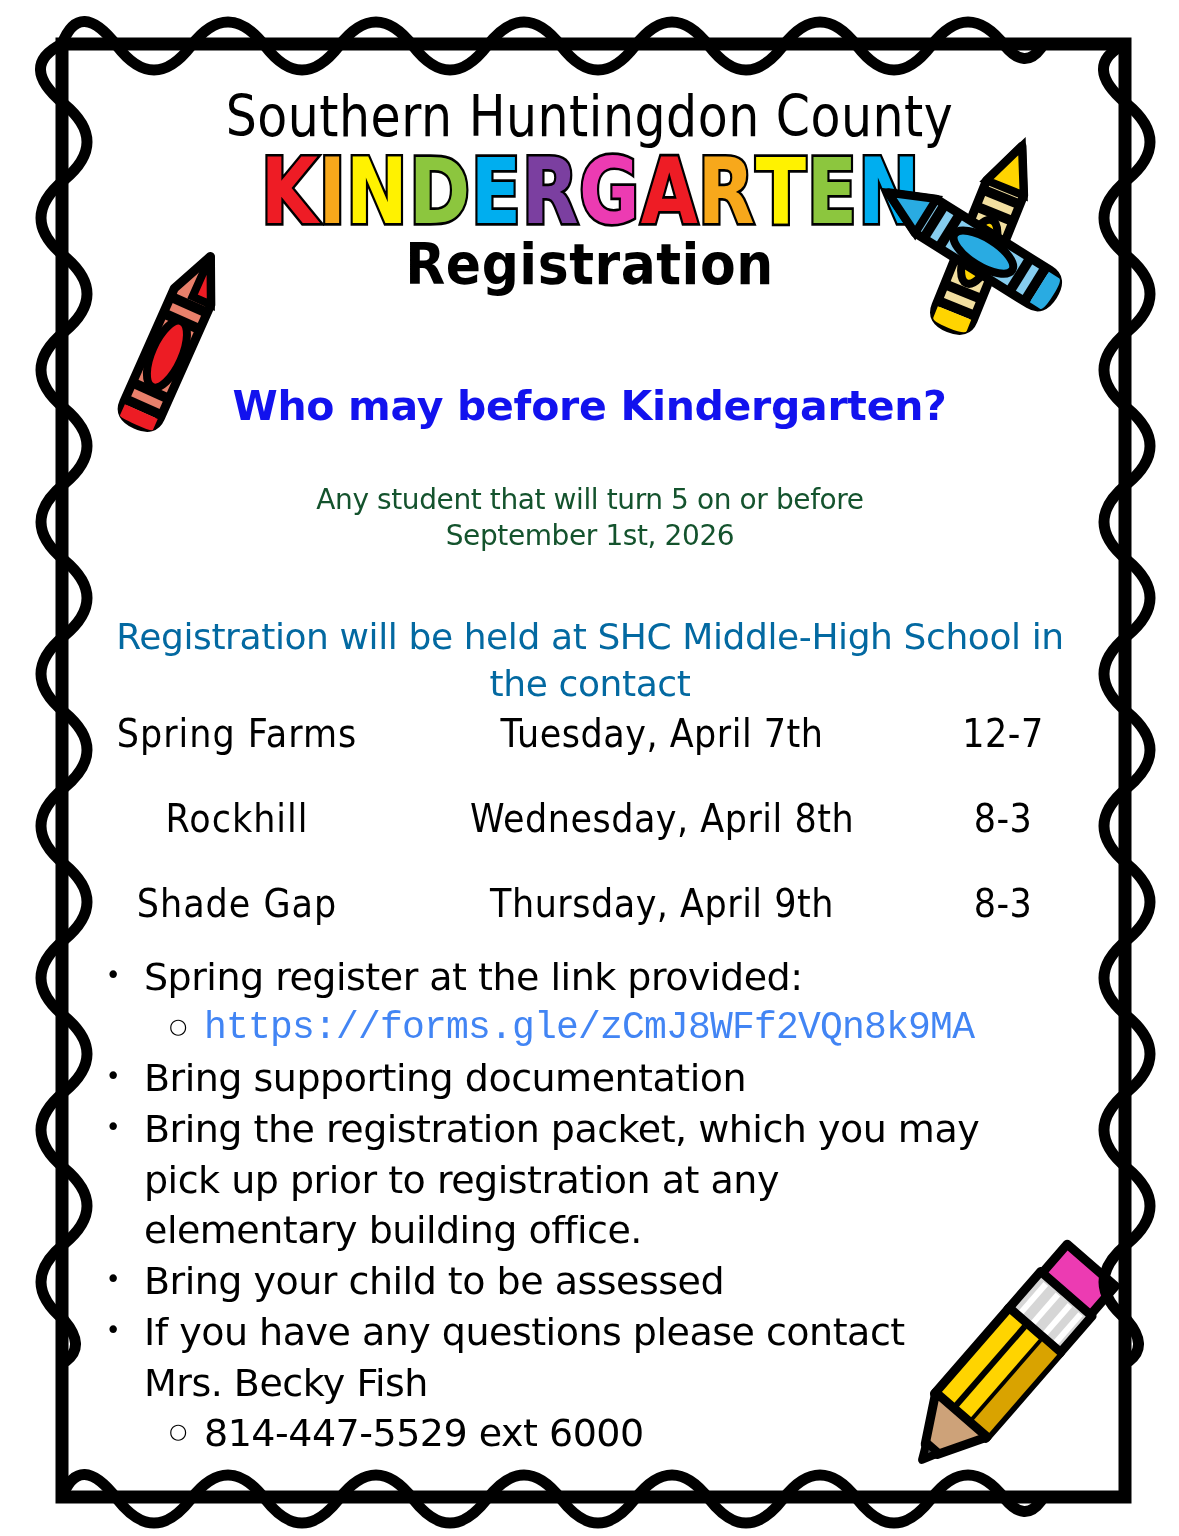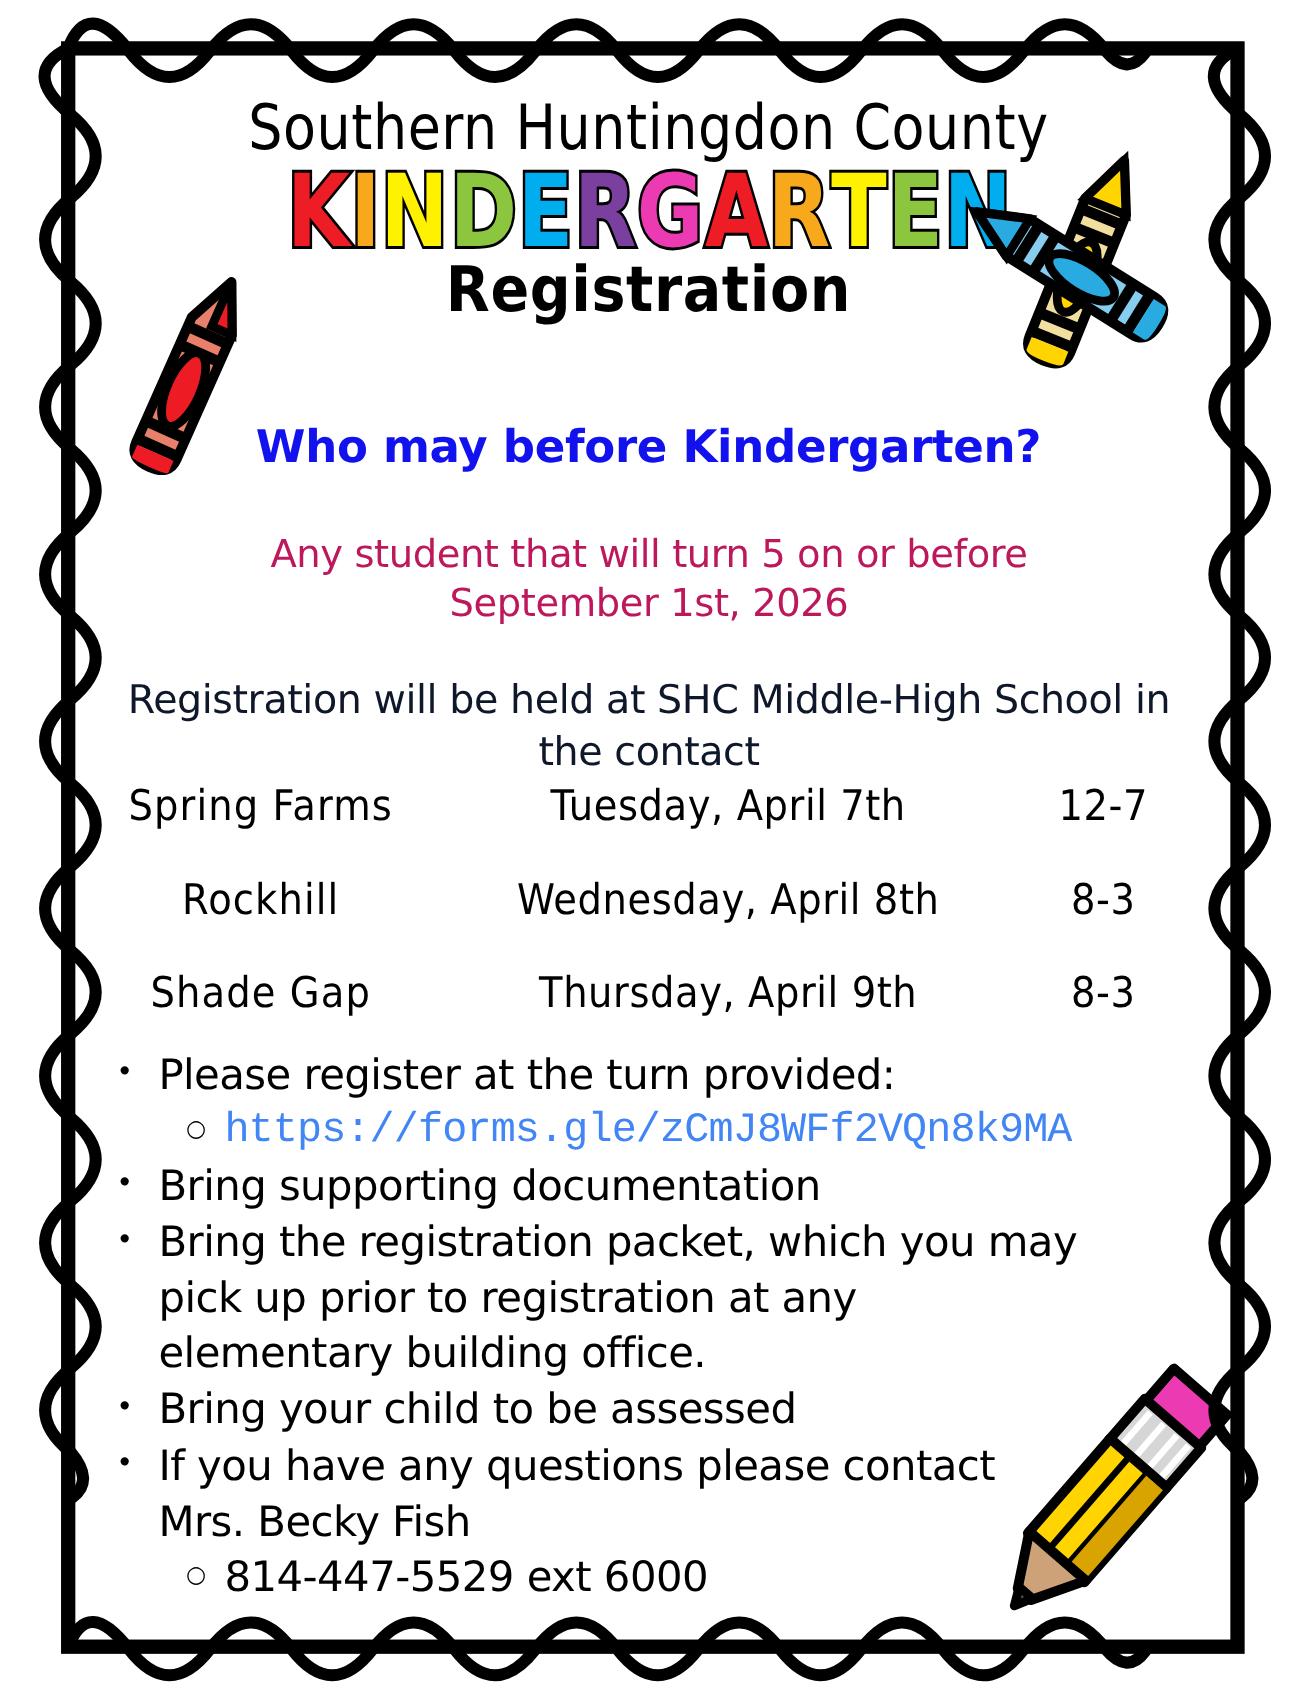--- a/index.html
+++ b/index.html
@@ -90,35 +90,35 @@
     letter-spacing: -0.3px;
     color: #1212ee;
   }
   #eligibility {
     position: absolute;
     left: 150px;
     top: 482px;
     width: 880px;
     text-align: center;
     font-family: "DejaVu Sans", sans-serif;
-    font-size: 35px;
+    font-size: 28px;
     line-height: 1.28;
-    color: #be185d;
+    color: #14532d;
     letter-spacing: -0.4px;
   }
   #location {
     position: absolute;
     left: 80px;
     top: 614px;
     width: 1020px;
     text-align: center;
     font-family: "DejaVu Sans", sans-serif;
     font-size: 36px;
     line-height: 1.30;
-    color: #0f172a;
+    color: #0369a1;
     letter-spacing: -0.4px;
   }
 
   
   #schedule {
     position: absolute;
     left: 72px;
     top: 716px;
     width: 1012px;
   }
@@ -257,21 +257,21 @@
       <div class="sched-place">Shade Gap</div>
       <div class="sched-date">Thursday,  April  9th</div>
       <div class="sched-time">8-3</div>
     </div>
   </div>
 
   <div id="bullets">
 
     <div class="bullet">
       <span class="marker">•</span>
-      <span class="btext">Please register at the turn provided:</span>
+      <span class="btext">Spring register at the link provided:</span>
     </div>
 
     <div class="subbullet">
       <span class="marker">○</span>
       <span class="btext link-text">https://forms.gle/zCmJ8WFf2VQn8k9MA</span>
     </div>
 
     <div class="bullet">
       <span class="marker">•</span>
       <span class="btext">Bring supporting documentation</span>

